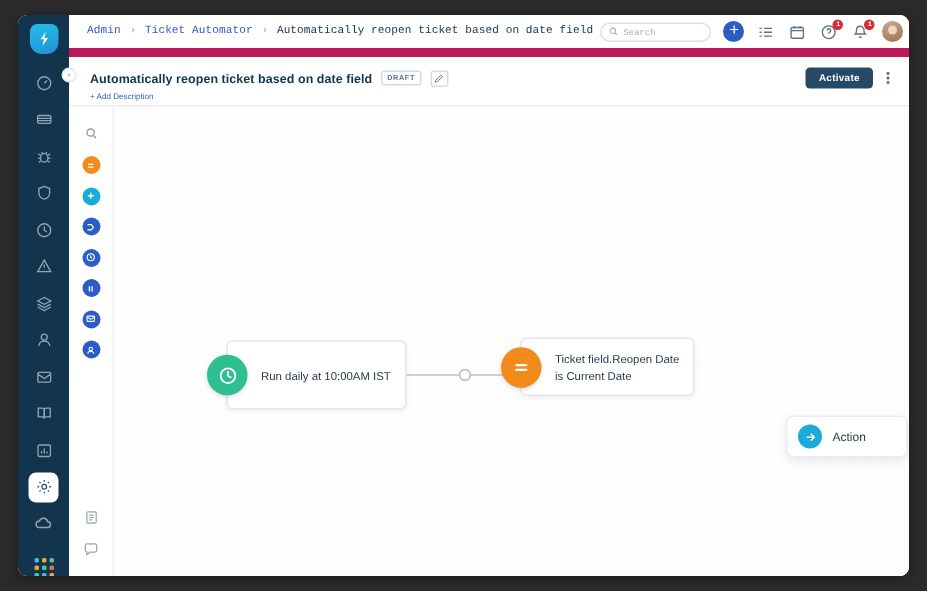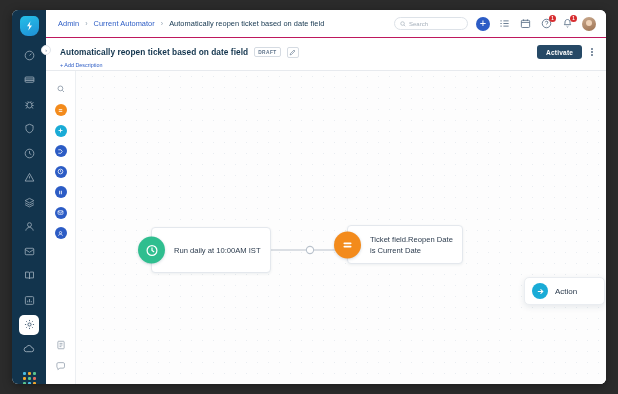--- a/index.html
+++ b/index.html
@@ -69,24 +69,25 @@
   #main-area {
     flex: 1 1 auto;
     display: flex; flex-direction: column;
     min-width: 0;
     background: #ffffff;
   }
 
   
   #top-bar {
     height: 28px; flex: 0 0 28px;
-    border-bottom: 1px solid #be185d;
+    border-bottom: 6px solid #be185d;
     display: flex; align-items: center;
     padding: 0 10px 0 12px;
     gap: 5px;
+    font-family: Liberation Mono, monospace;
   }
   .crumb {
     font-size: 7.4px; color: #2c5cc5; white-space: nowrap;
     letter-spacing: .05px;
   }
   .crumb.current { color: #12344d; font-weight: 400; }
   .crumb-sep { font-size: 7px; color: #92a2b1; padding: 0 1px; }
   .topbar-right { margin-left: auto; display: flex; align-items: center; gap: 8px; }
   #search-box {
     width: 74px; height: 13px;
@@ -345,21 +346,21 @@
           <i style="background:#f0a72d"></i>
       </div>
     </div>
   </div>
 
   <div id="main-area">
 
     <div id="top-bar">
       <span class="crumb">Admin</span>
       <span class="crumb-sep">›</span>
-      <span class="crumb">Current Automator</span>
+      <span class="crumb">Ticket Automator</span>
       <span class="crumb-sep">›</span>
       <span class="crumb current">Automatically reopen ticket based on date field</span>
 
       <div class="topbar-right">
         <div id="search-box">
           <svg width="6" height="6" viewBox="0 0 16 16" fill="none" stroke="#a6b0bb" stroke-width="1.8">
               <circle cx="6.8" cy="6.8" r="4.8"></circle>
               <path d="m10.6 10.6 3.4 3.4"></path>
             </svg>
           <span class="ph">Search</span>

